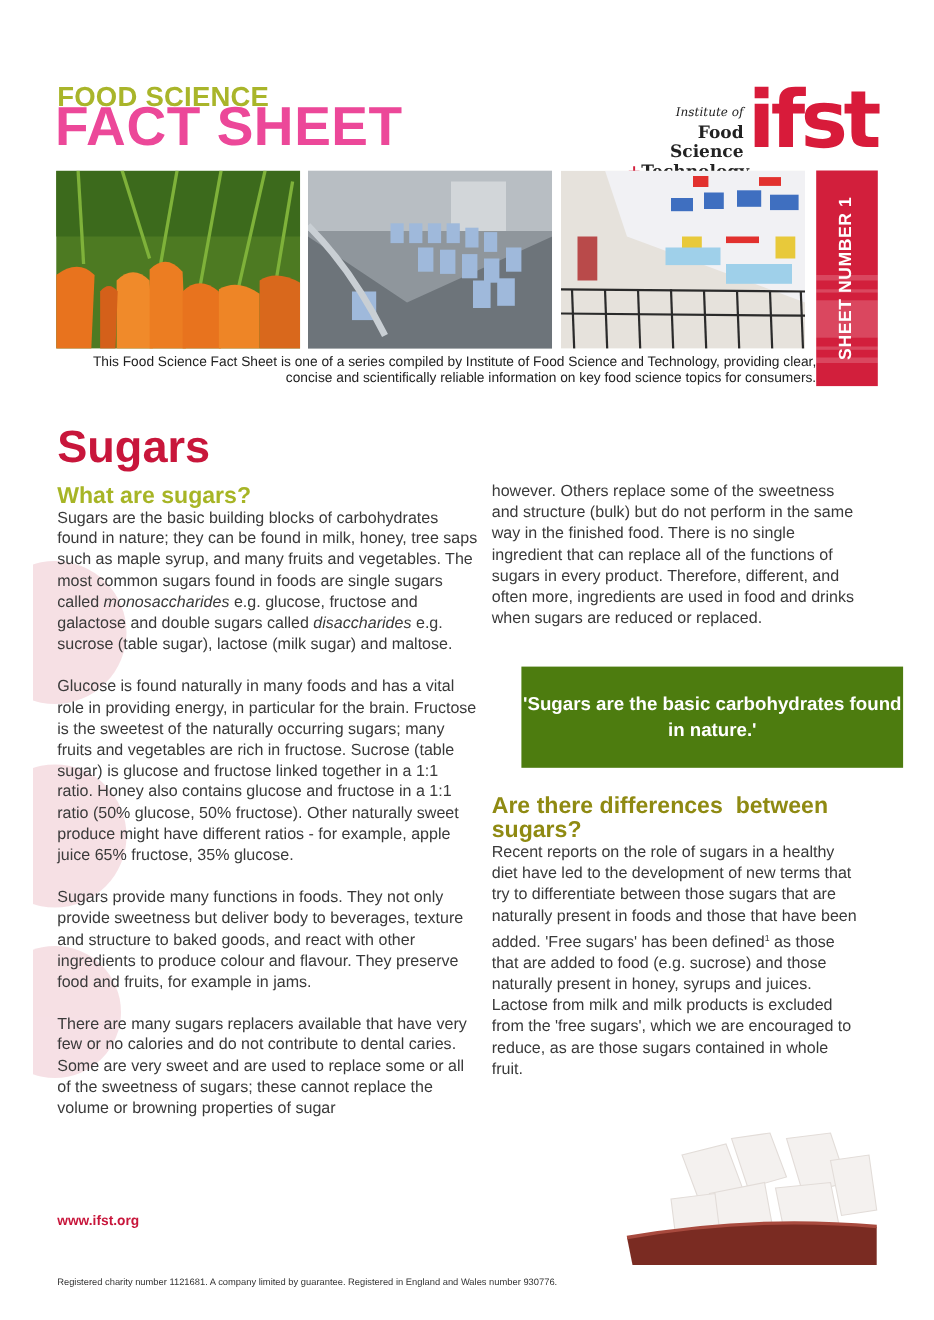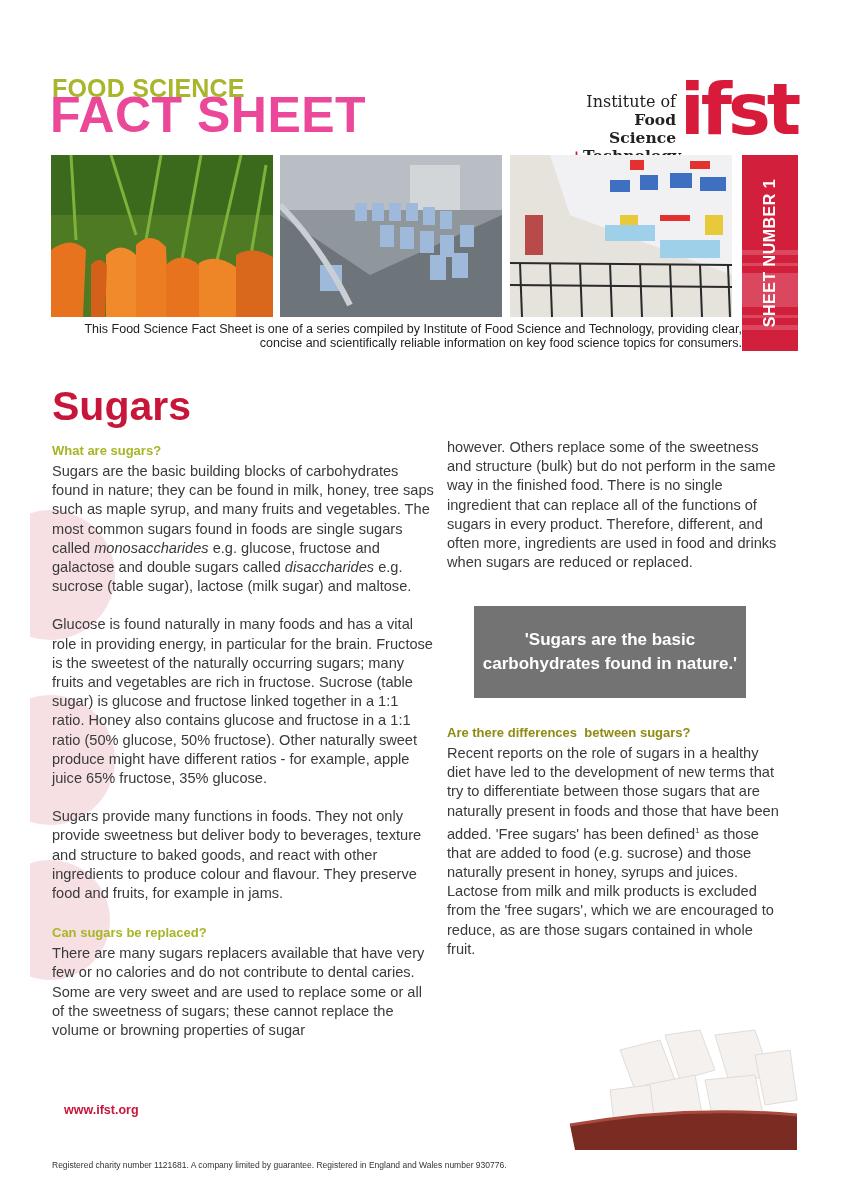--- a/index.html
+++ b/index.html
@@ -4,21 +4,21 @@
 <style>
   html, body { margin:0; padding:0; background:#ffffff; }
   body { width:849px; height:1200px; position:relative; overflow:hidden; font-family:"Liberation Sans", sans-serif; color:#333; }
   .abs { position:absolute; }
 
   
   .kicker { left:52px; top:76px; font-size:25px; font-weight:bold; color:#a9b52a; letter-spacing:0.2px; line-height:1; }
   .title { left:50px; top:90px; font-size:50px; font-weight:bold; color:#ec4899; line-height:1; letter-spacing:0.5px; }
 
   .logo-text { left:570px; top:93px; text-align:right; width:106px; line-height:18px; color:#222; font-family:"DejaVu Serif", serif; }
-  .logo-text .l1 { font-size:16px; }
+  .logo-text .l1 { font-size:11px;font-style:italic; }
   .logo-text .l2, .logo-text .l3 { font-size:15.5px; font-weight:bold; }
   .logo-text .plus { color:#d21f3c; }
   .logo-mark { left:680px; top:73px; font-size:72px; font-weight:bold; color:#d81b3a; font-family:"DejaVu Sans", sans-serif; letter-spacing:-4px; line-height:1; }
 
   
   .photo { top:155px; height:162px; overflow:hidden; }
   .p1 { left:51px; width:222px; }
   .p2 { left:280px; width:222px; }
   .p3 { left:510px; width:222px; }
 
@@ -27,31 +27,31 @@
   .sheet-label { position:absolute; left:50%; top:50%; transform:translate(-50%,-50%) rotate(-90deg); white-space:nowrap; color:#fff; font-weight:bold; font-size:16px; letter-spacing:0.5px; }
 
   .intro { left:52px; top:322px; width:690px; font-size:12.5px; line-height:14px; color:#222; font-family:"Liberation Sans Narrow","Liberation Sans", sans-serif;text-align:right; }
 
   
   .page-heading { left:52px; top:386px; font-size:41px; font-weight:bold; color:#c8163b; line-height:1; }
 
   .col { font-size:14.6px; line-height:19.2px; color:#3a3a3a; }
   .col-left { left:52px; top:440px; width:382px; }
   .col-right { left:447px; top:438px; width:335px; }
-  .col h2 { margin:0; font-size:13px; line-height:22px; font-weight:bold; }
+  .col h2 { margin:0; font-size:21px; line-height:22px; font-weight:bold; }
   .col p { margin:0; }
   .green { color:#a7b526; }
   .olive { color:#8f8a12; }
   .gap { height:19px; }
 
-  .quote-box { left:474px; top:606px; width:272px; height:92px; background:#737373; color:#fff; font-weight:bold; font-size:17px; line-height:24px; text-align:center; display:flex; align-items:center; justify-content:center; }
+  .quote-box { left:474px; top:606px; width:347px; height:92px; background:#4d7c0f; color:#fff; font-weight:bold; font-size:17px; line-height:24px; text-align:center; display:flex; align-items:center; justify-content:center; }
 
   .watermark { left:30px; top:500px; width:130px; height:480px; pointer-events:none; }
 
-  .footer-url { left:52px; top:1103px; font-size:12.5px; font-weight:bold; color:#c8163b;margin-left:12px; }
+  .footer-url { left:52px; top:1103px; font-size:12.5px; font-weight:bold; color:#c8163b; }
   .footer-legal { left:52px; top:1160px; font-size:8.5px; color:#333; }
 
   .sugar-photo { left:565px; top:1005px; width:235px; height:145px; }
 </style>
 </head>
 <body>
 
 <div class="abs kicker">FOOD SCIENCE</div>
 <div class="abs title">FACT SHEET</div>
 
@@ -171,21 +171,20 @@
 <div class="abs page-heading">Sugars</div>
 
 <div class="abs col col-left">
   <h2 class="green">What are sugars?</h2>
   <p><span>Sugars are the basic building blocks of carbohydrates found in nature; they can be found in milk, honey, tree saps such as maple syrup, and many fruits and vegetables. The most common sugars found in foods are single sugars called </span><em>monosaccharides</em><span> e.g. glucose, fructose and galactose and double sugars called </span><em>disaccharides</em><span> e.g. sucrose (table sugar), lactose (milk sugar) and maltose.</span></p>
   <div class="gap"></div>
   <p>Glucose is found naturally in many foods and has a vital role in providing energy, in particular for the brain. Fructose is the sweetest of the naturally occurring sugars; many fruits and vegetables are rich in fructose. Sucrose (table sugar) is glucose and fructose linked together in a 1:1 ratio. Honey also contains glucose and fructose in a 1:1 ratio (50% glucose, 50% fructose). Other naturally sweet produce might have different ratios - for example, apple juice 65% fructose, 35% glucose.</p>
   <div class="gap"></div>
   <p>Sugars provide many functions in foods. They not only provide sweetness but deliver body to beverages, texture and structure to baked goods, and react with other ingredients to produce colour and flavour. They preserve food and fruits, for example in jams.</p>
   <div class="gap"></div>
-  <h2 class="green">Can sugars be replaced?</h2>
   <p>There are many sugars replacers available that have very few or no calories and do not contribute to dental caries. Some are very sweet and are used to replace some or all of the sweetness of sugars; these cannot replace the volume or browning properties of sugar</p>
 </div>
 
 <div class="abs col col-right">
   <p>however. Others replace some of the sweetness and structure (bulk) but do not perform in the same way in the finished food. There is no single ingredient that can replace all of the functions of sugars in every product. Therefore, different, and often more, ingredients are used in food and drinks when sugars are reduced or replaced.</p>
 </div>
 
 <div class="abs quote-box">
     <span>'Sugars are the basic carbohydrates found in nature.'</span>
   </div>

